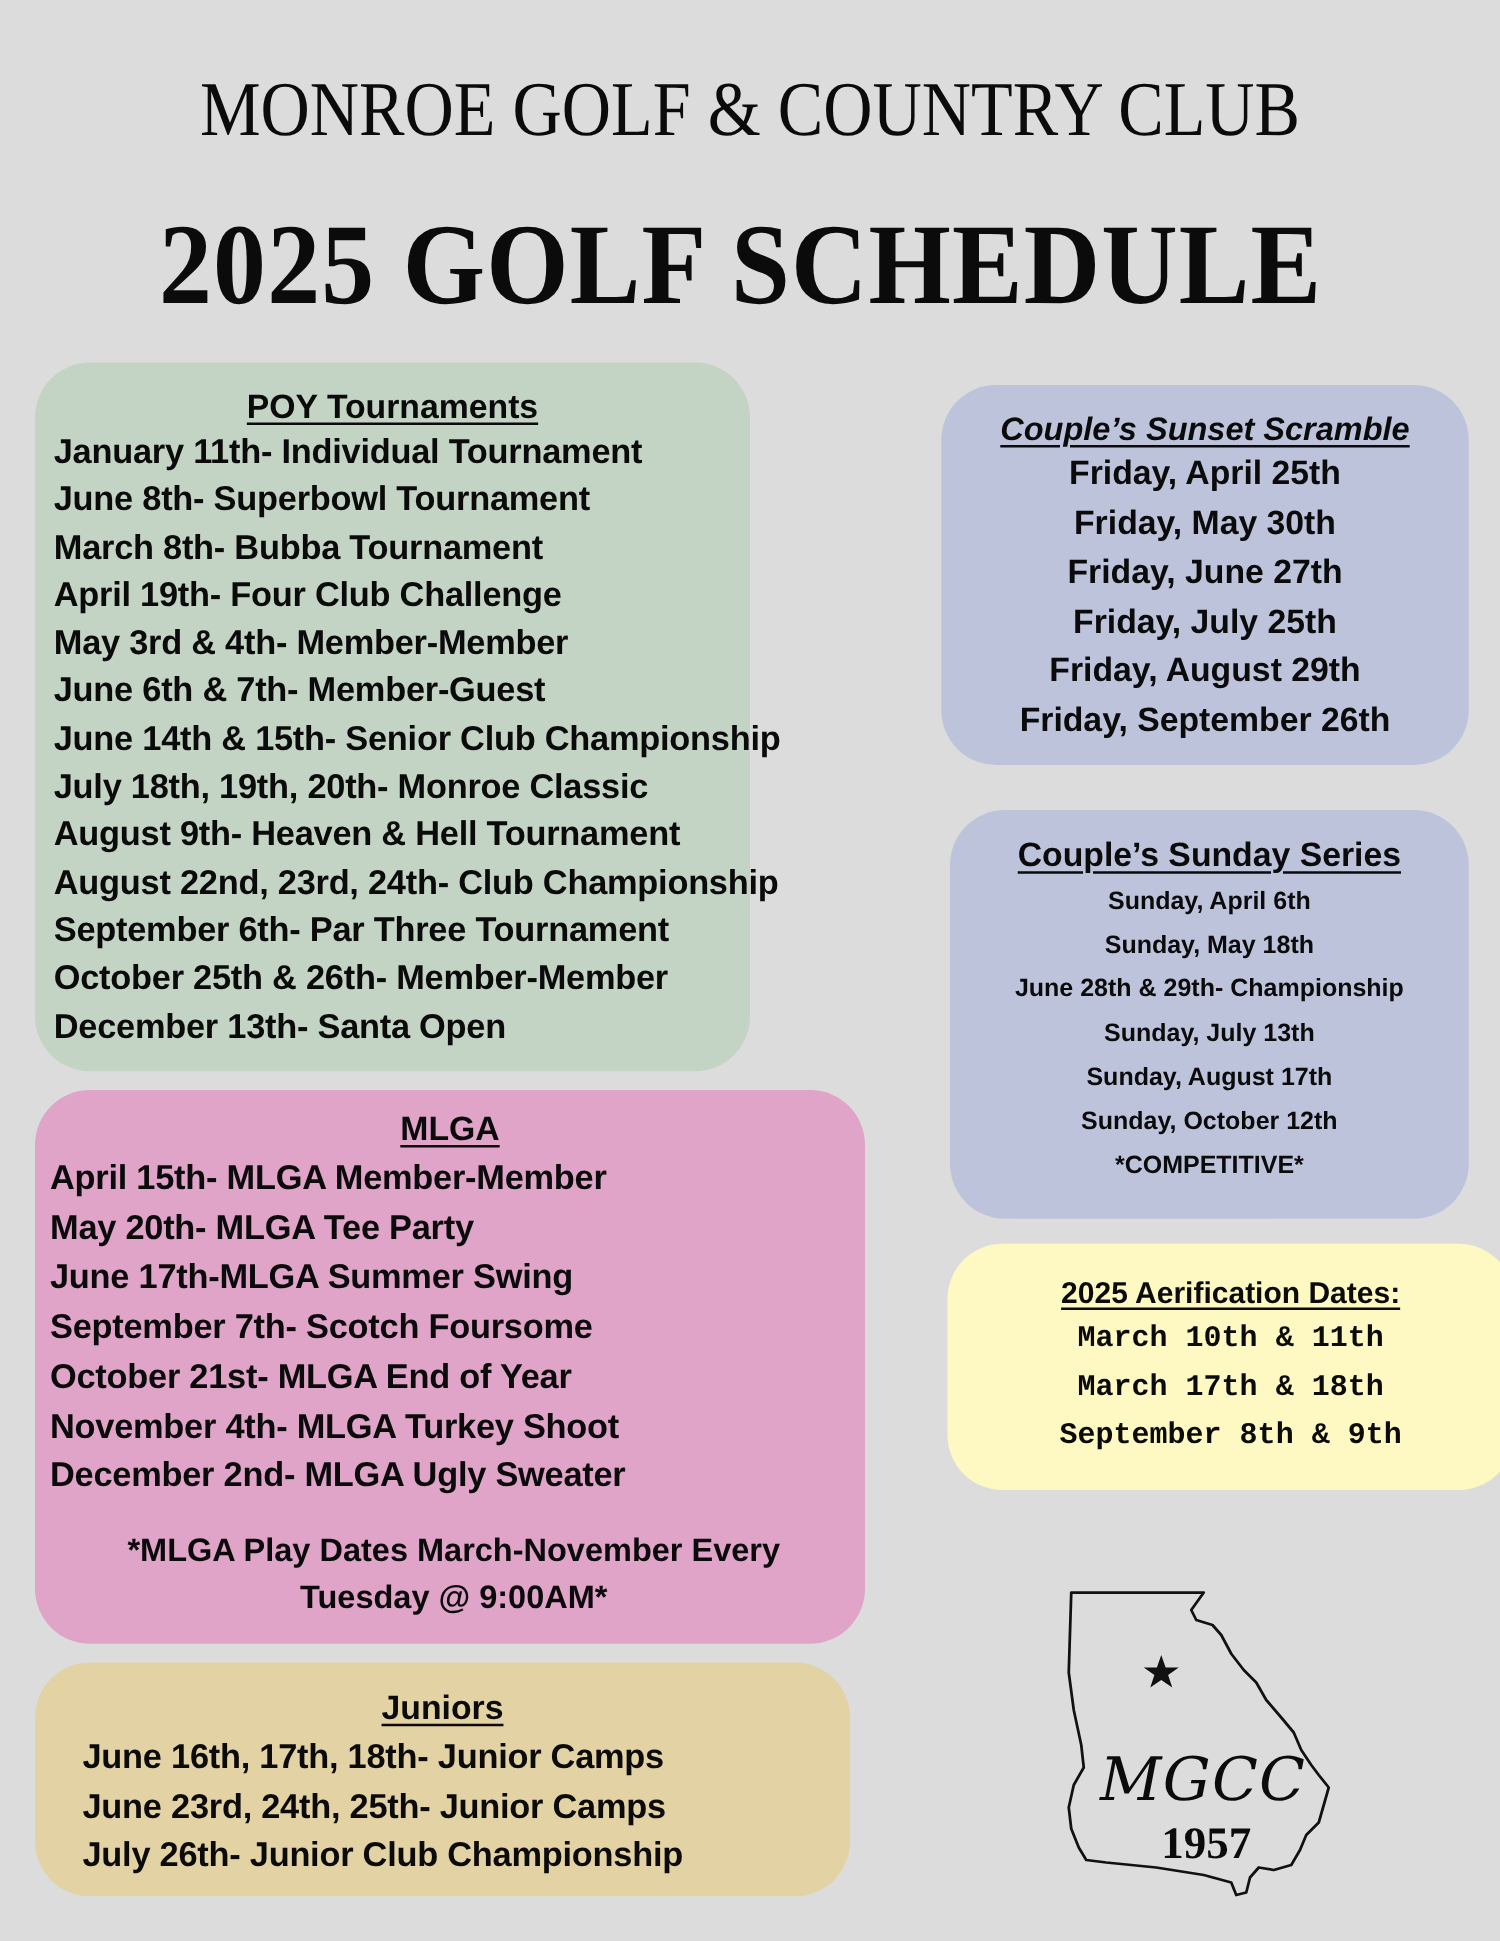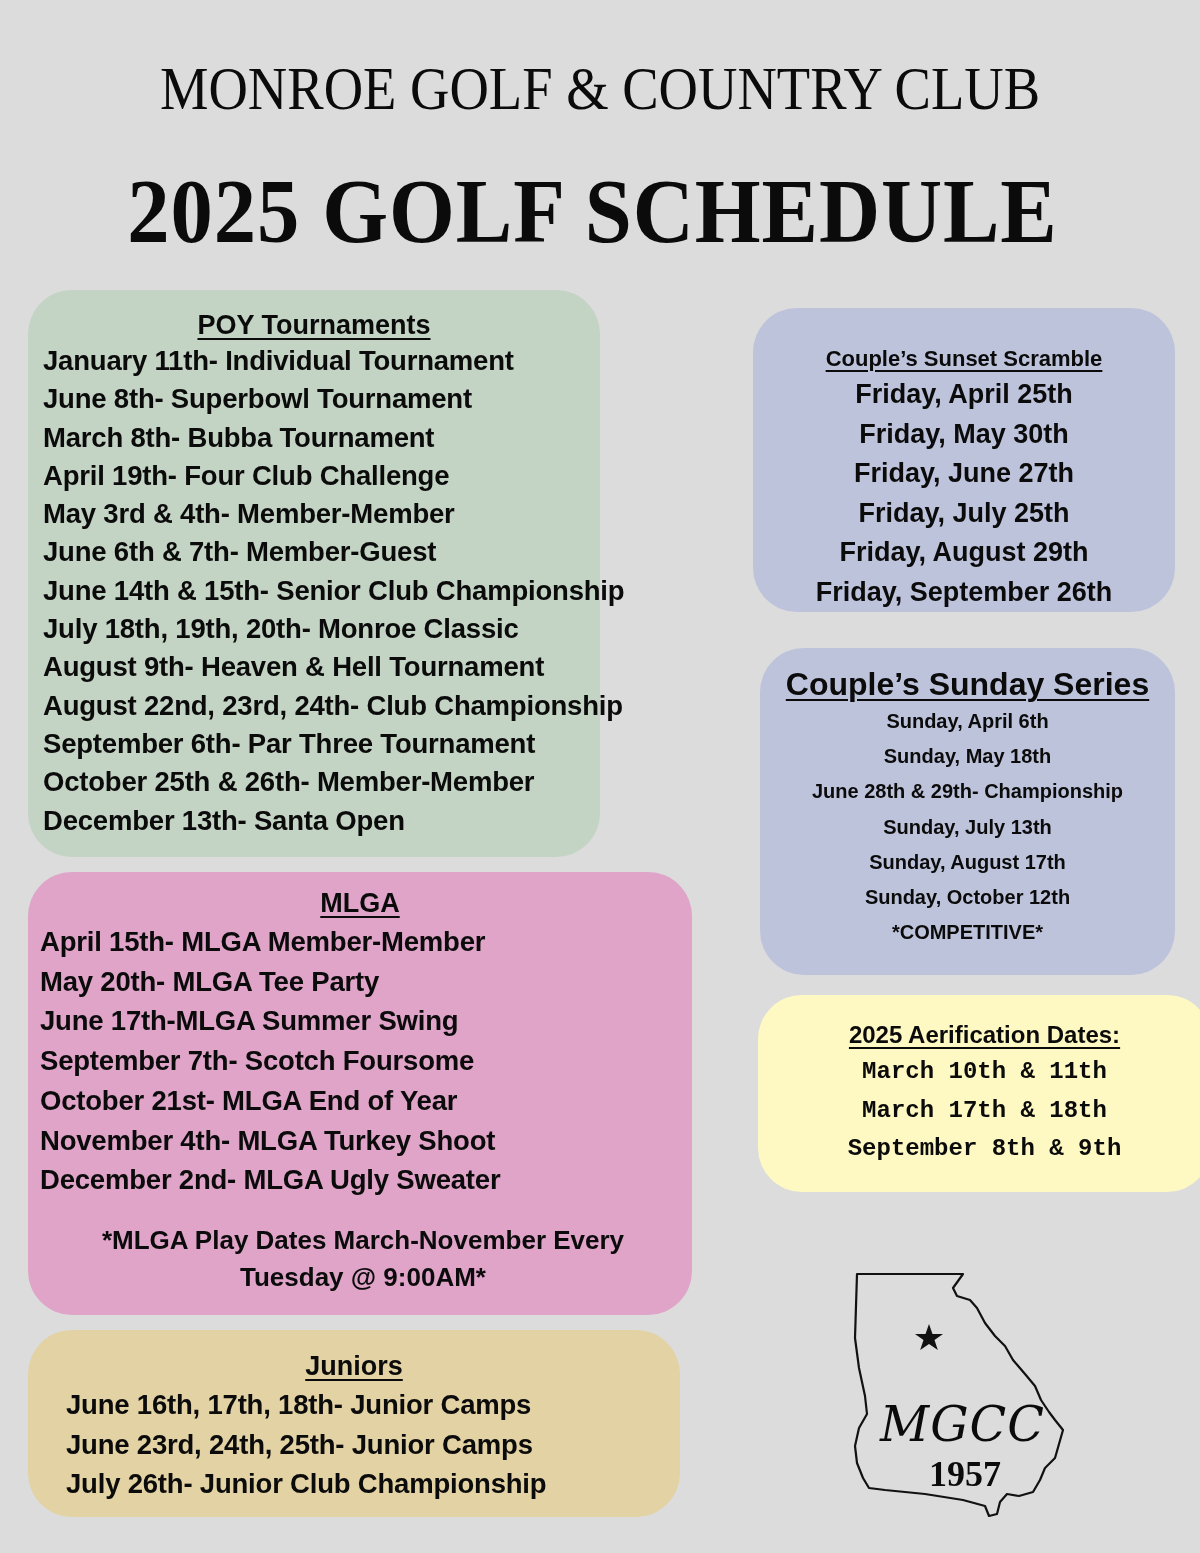--- a/index.html
+++ b/index.html
@@ -59,25 +59,25 @@
   }
 
   
   .juniors { left: 28px; top: 1330px; width: 652px; height: 187px; background: #e2d2a4; }
   .juniors .card-title { font-size: 27px; line-height: 34px; margin-top: 19px; }
   .juniors ul { margin-left: 38px; margin-top: 2px; }
   .juniors li { font-size: 27.5px; line-height: 39.5px; letter-spacing: -0.2px; }
 
   
   .sunset { left: 753px; top: 308px; width: 422px; height: 304px; background: #bec3dc; text-align: center; }
-  .sunset .card-title { font-size: 22px; line-height: 32px; margin-top: 35px; }
+  .sunset .card-title { font-size: 26px; line-height: 32px; margin-top: 19px; font-style: italic; }
   .sunset li { font-size: 27px; line-height: 39.6px; }
 
   .sunday { left: 760px; top: 648px; width: 415px; height: 327px; background: #bec3dc; text-align: center; }
-  .sunday .card-title { font-size: 32px; line-height: 36px; margin-top: 18px; }
+  .sunday .card-title { font-size: 27px; line-height: 36px; margin-top: 18px; }
   .sunday ul { margin-top: 2px; }
   .sunday li { font-size: 20px; line-height: 35.2px; }
 
   .aerify { left: 758px; top: 995px; width: 453px; height: 197px; background: #fef9c3; text-align: center; }
   .aerify .card-title { font-size: 24px; line-height: 32px; margin-top: 24px; }
   .aerify ul { margin-top: 2px; font-family: Liberation Mono, monospace; }
   .aerify li { font-size: 24px; line-height: 38.5px; }
 
   .logo {
     position: absolute; left: 845px; top: 1268px; width: 225px; height: 262px;

